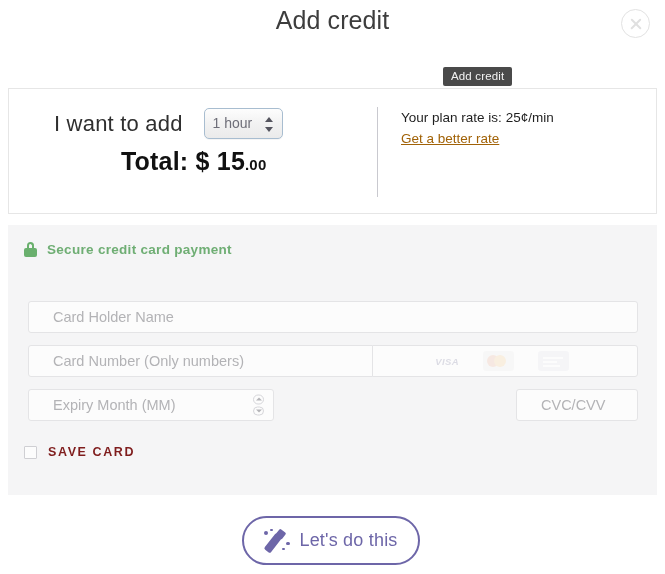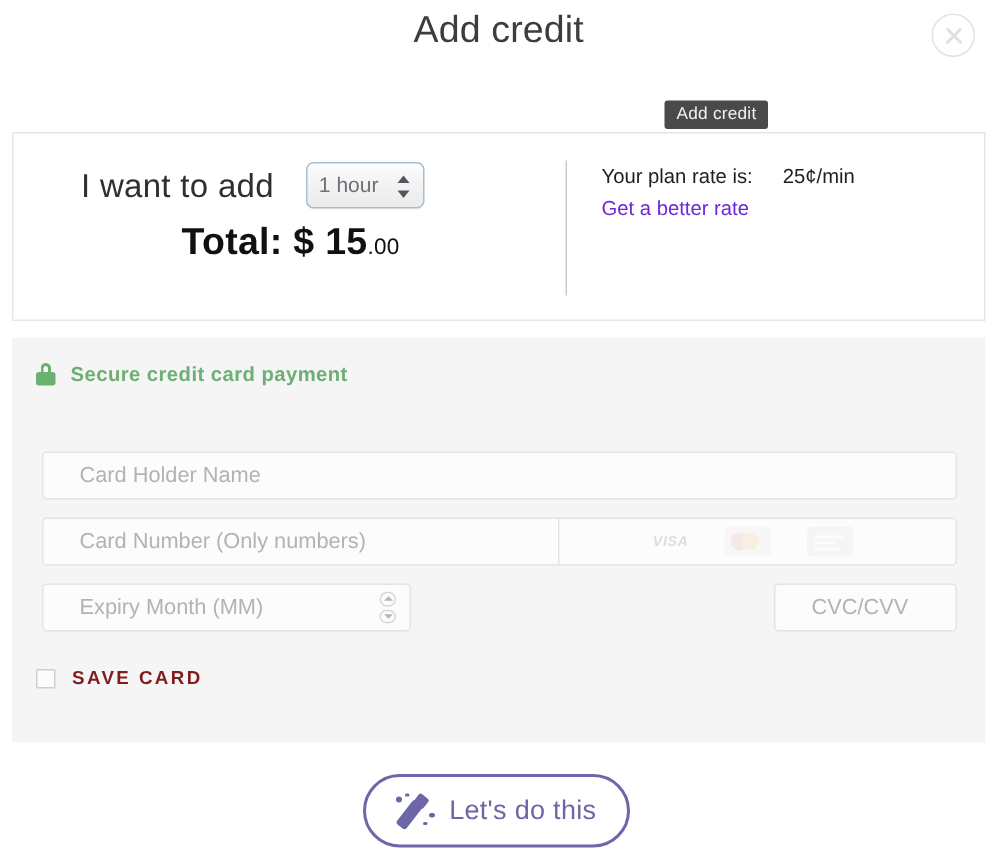--- a/index.html
+++ b/index.html
@@ -84,38 +84,39 @@
     border-right: 4.5px solid transparent;
   }
   .hour-select .arrows .up { top: 2px; border-bottom: 5px solid #55555f; }
   .hour-select .arrows .dn { bottom: 2px; border-top: 5px solid #55555f; }
 
   .total-row {
     position: absolute; left: 112px; top: 58px;
     font-size: 25px; font-weight: 700; color: #111;
     letter-spacing: 0.2px;
   }
-  .total-cents { font-size: 15px; font-weight: 400; text-align: center; }
+  .total-cents { font-size: 15px; font-weight: 700; text-align: center; }
 
   .divider {
     position: absolute; left: 368px; top: 18px;
     width: 1px; height: 90px; background: #c9c9cf;
   }
 
   .plan-info {
     position: absolute; left: 392px; top: 19px;
     font-size: 13.5px; color: #1f1f1f; line-height: 19.5px;
   }
   .plan-info .row { white-space: nowrap; }
   .plan-info .lbl { display: inline-block; }
-  .plan-rate-val { margin-left: 20px; }
+  .plan-rate-val { margin-left: 4px; }
   .plan-name-val { font-weight: 700; margin-left: 10px; font-size: 14px; }
   .better-rate {
-    color: #6d28d9; font-size: 13.5px; cursor: pointer; display: inline-block;
+    color: #a16207; font-size: 13.5px; cursor: pointer; display: inline-block;
     margin-top: 1px;
+    text-decoration: underline;
   }
 
   
   .pay-section {
     position: absolute; left: 8px; top: 225px; width: 649px; height: 270px;
     background: #f5f5f6;
   }
   .secure-row {
     position: absolute; left: 16px; top: 17px;
     display: flex; align-items: center;

